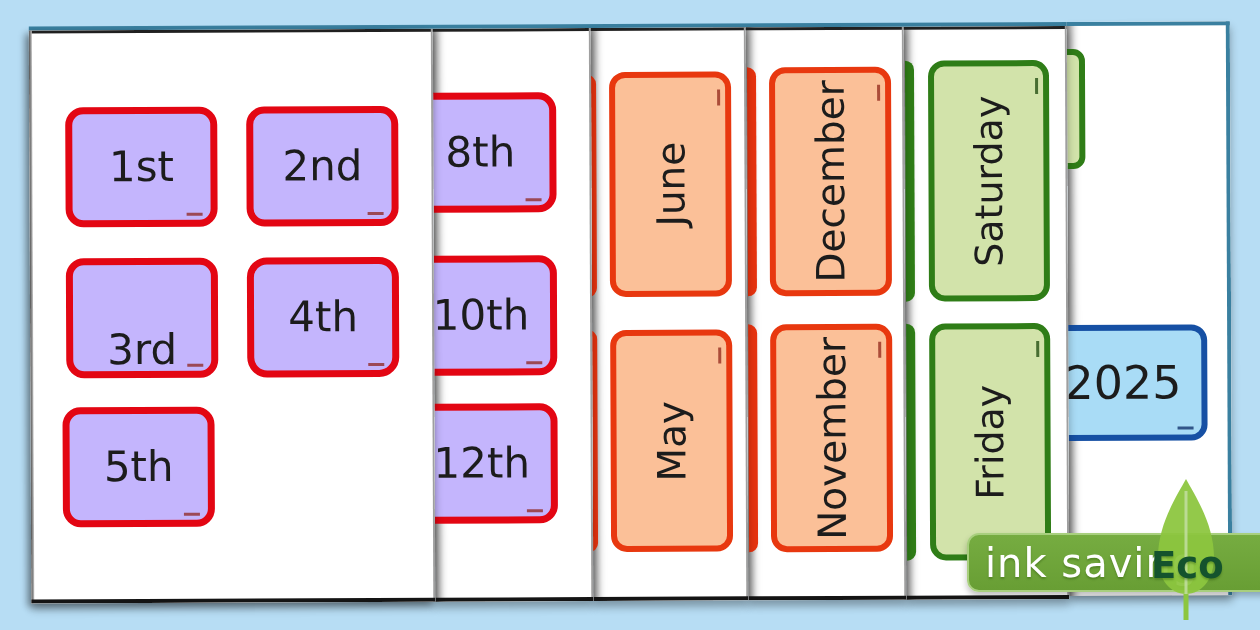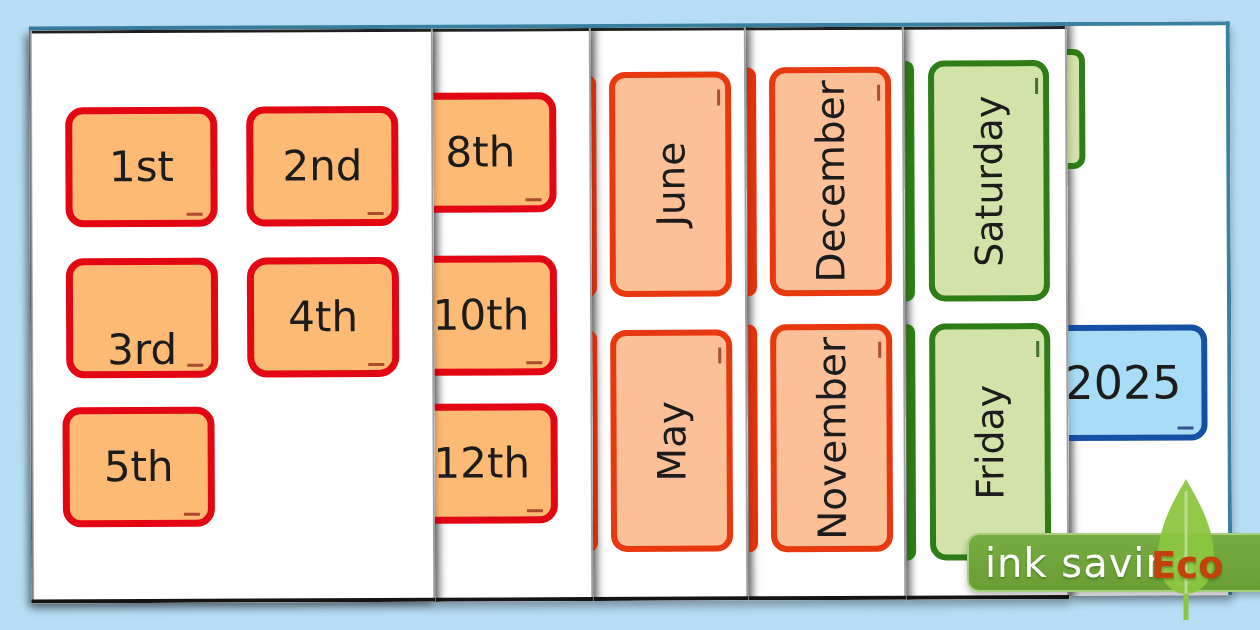--- a/index.html
+++ b/index.html
@@ -24,21 +24,21 @@
   #p6{left:1068px;width:163px;top:24px;height:574px;z-index:3;}
   #p6::before{background:#3a80a0;height:4px;}
   #p6 .edge-right{width:4px;background:#3a80a0;}
   #p6::after{background:transparent;}
 
   .card{position:absolute;display:flex;align-items:center;justify-content:center;
         box-sizing:border-box;color:#1c1c1c;line-height:1;}
   .card .label{display:block;}
   .vert .label{transform:rotate(-90deg);white-space:nowrap;}
 
-  .pink{width:152px;height:120px;background:#fdba74;border:7px solid #e30613;border-radius:18px;font-size:42px;}
+  .pink{width:152px;height:120px;background:#c4b5fd;border:7px solid #e30613;border-radius:18px;font-size:42px;}
   .pink::after{content:'';position:absolute;right:8px;bottom:4px;width:16px;height:3px;background:rgba(140,30,20,0.72);}
   .orange{width:122px;background:#fbc098;border:6px solid #e8380f;border-radius:16px;font-size:39px;}
   .orange::after{content:'';position:absolute;right:5px;top:12px;width:3px;height:16px;background:rgba(140,30,20,0.72);}
   .green{width:121px;background:#d2e3aa;border:6px solid #2f7d17;border-radius:16px;font-size:38px;}
   .green::after{content:'';position:absolute;right:5px;top:12px;width:3px;height:16px;background:rgba(25,70,10,0.75);}
   .blue{width:169px;background:#a9dcf6;border:6px solid #1650a4;border-radius:16px;font-size:46px;}
   .blue::after{content:'';position:absolute;right:8px;bottom:5px;width:16px;height:3px;background:rgba(10,40,100,0.75);}
   .green-card-sliver{width:48px;height:120px;background:#d2e3aa;border:6px solid #2f7d17;border-radius:12px;}
 
   .sliver{position:absolute;border-radius:0 9px 9px 0;z-index:2;}
@@ -46,21 +46,21 @@
   .sliver.grn{background:#2f7d17;}
 
   #eco-ribbon{position:absolute;left:967px;top:533px;width:305px;height:59px;z-index:20;
     background:linear-gradient(180deg,#76ac41,#689e34);border:2px solid #a8cf7e;box-sizing:border-box;
     border-radius:12px 0 0 12px;display:flex;align-items:center;padding-left:16px;
     box-shadow:0 4px 6px rgba(0,0,0,0.25);}
   #eco-ribbon .ink-label{color:#ffffff;font-size:40px;letter-spacing:1px;
     text-shadow:0 2px 2px rgba(40,80,10,0.35);}
   #eco-leaf{position:absolute;left:1151px;top:477px;z-index:21;}
   #eco-label{position:absolute;left:1151px;top:544px;width:70px;text-align:center;z-index:22;
-    color:#c2410c;font-size:37px;font-weight:bold;text-shadow:0 2px 2px rgba(40,80,10,0.35);}
+    color:#14532d;font-size:37px;font-weight:bold;text-shadow:0 2px 2px rgba(40,80,10,0.35);}
 </style>
 </head>
 <body>
 
 <div id="stack">
   <div class="back-edge"></div>
 
   <div class="page" id="p1">
     <div class="edge-left"></div>
     <div class="card pink" style="left:36px;top:77px;">

